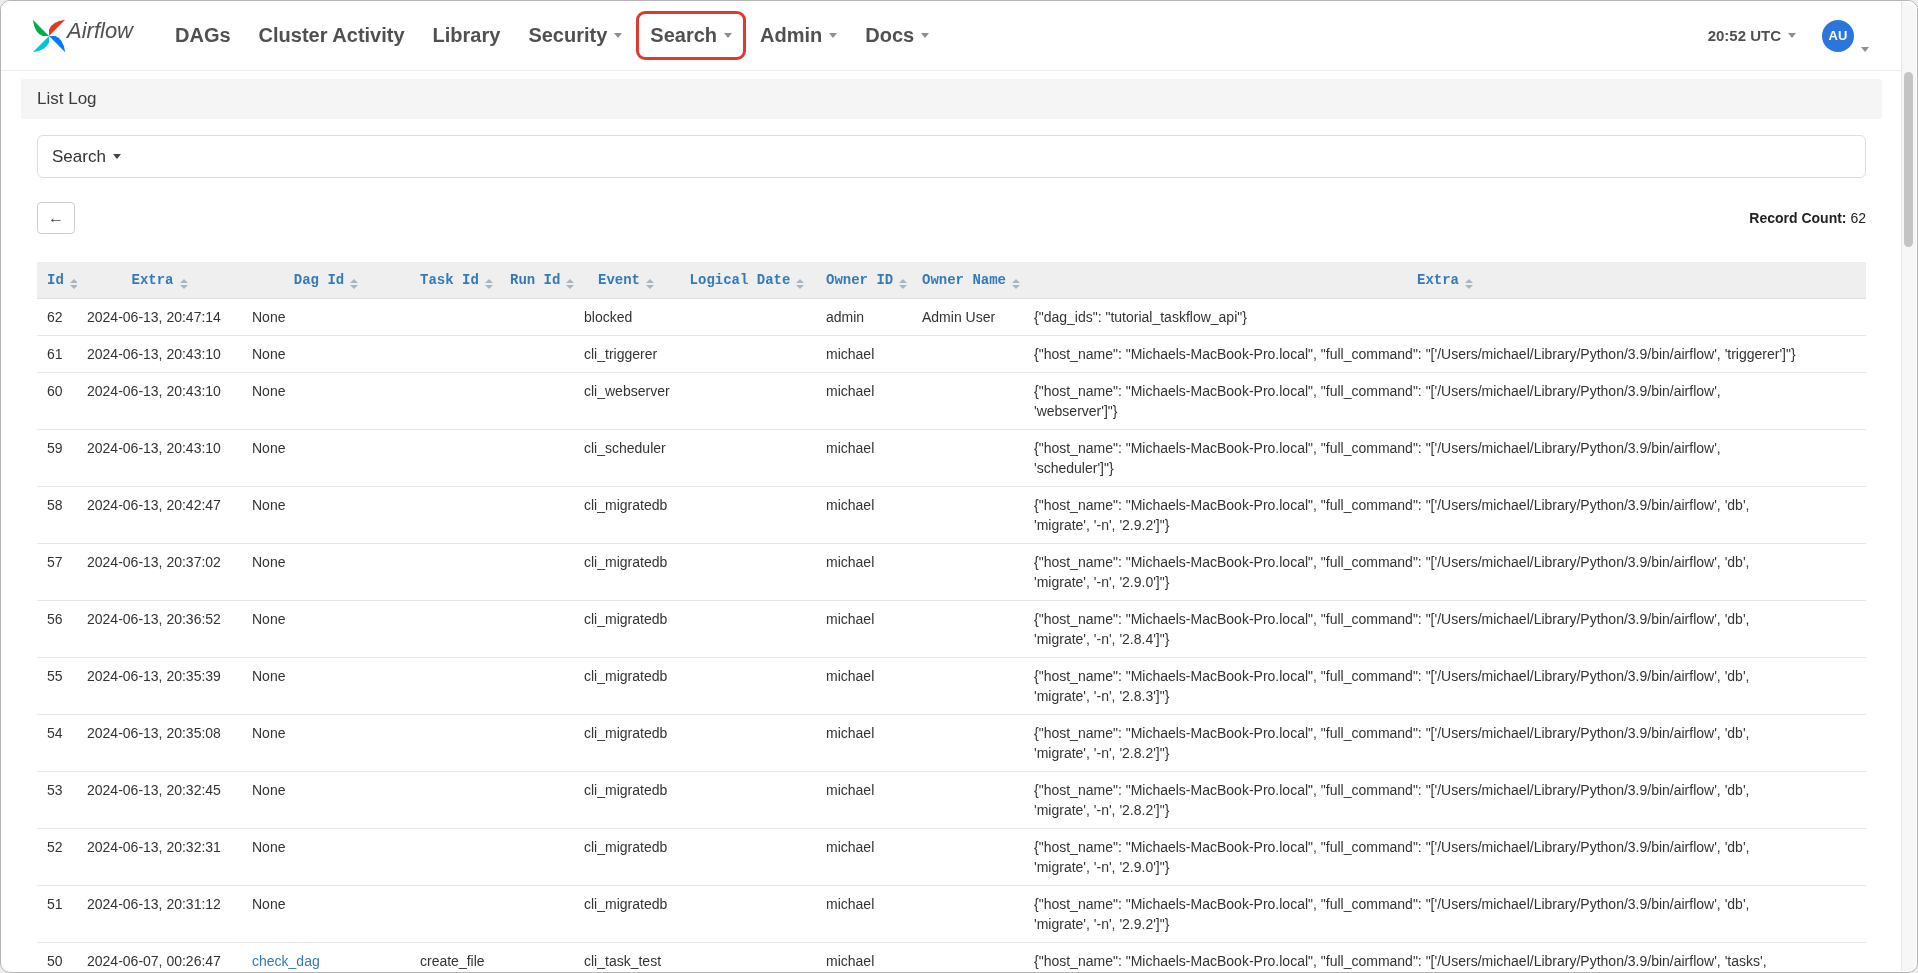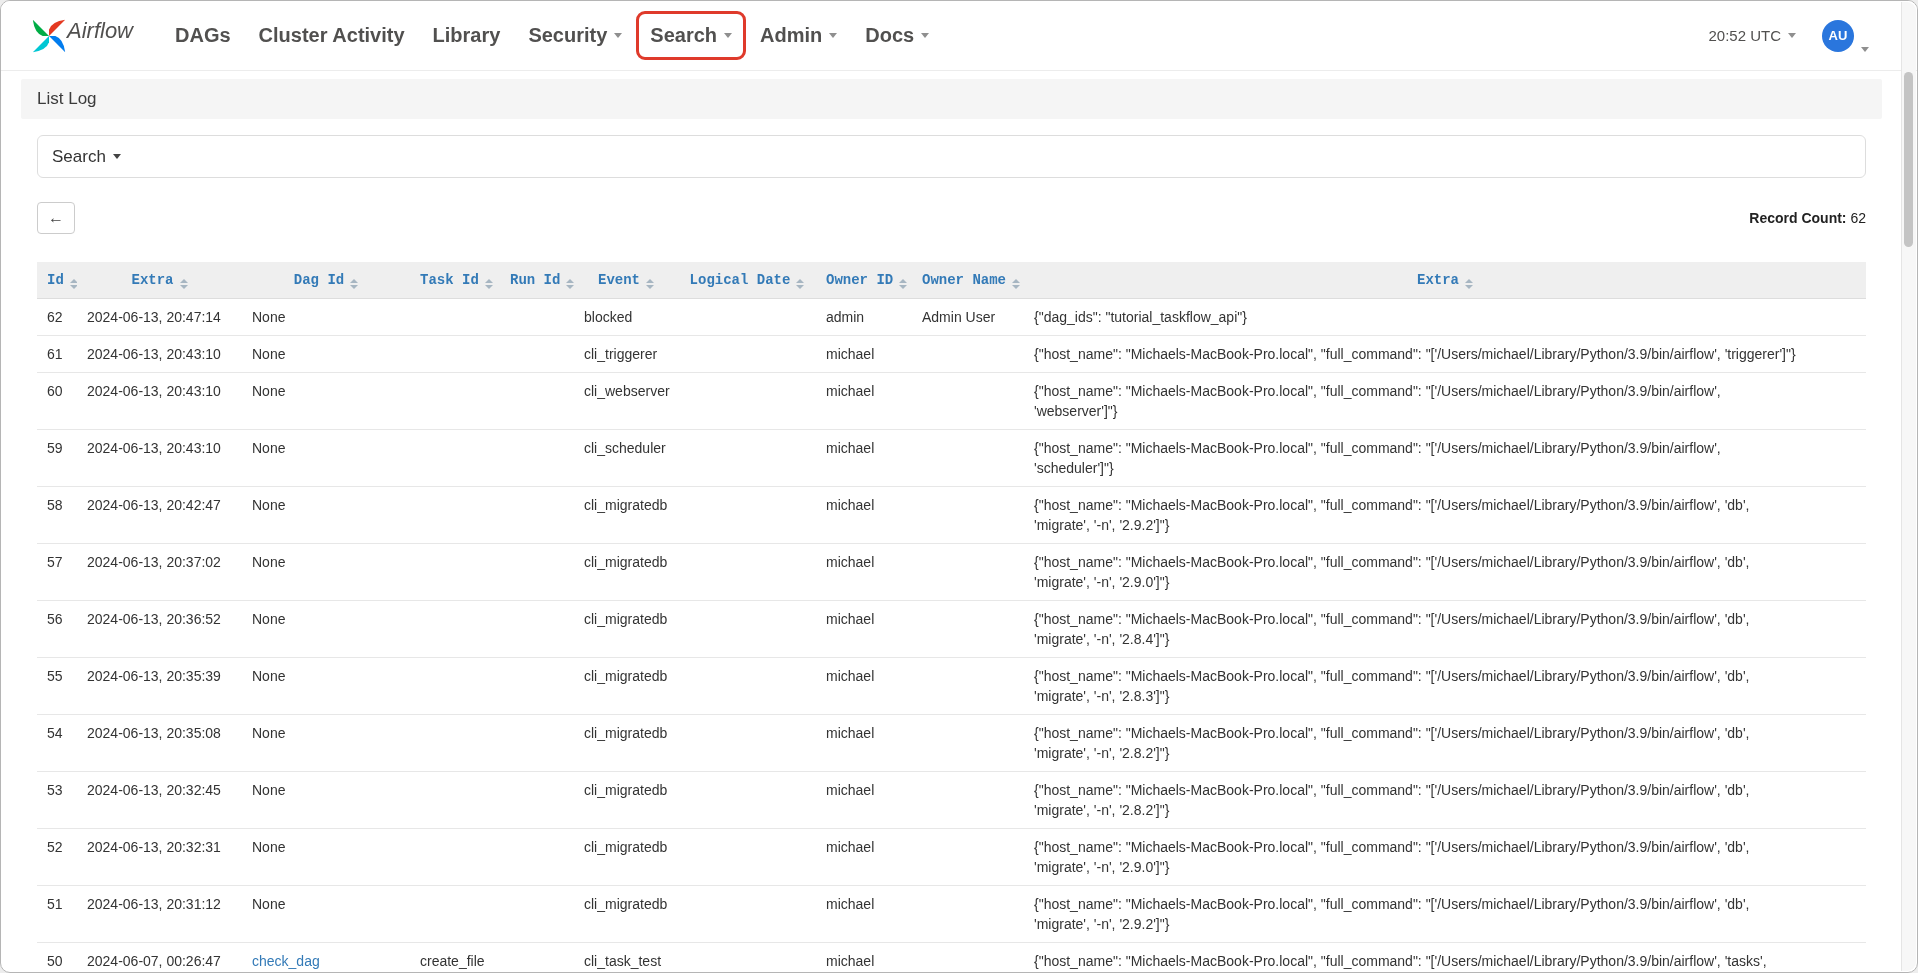--- a/index.html
+++ b/index.html
@@ -36,21 +36,21 @@
     border: 3px solid var(--annotation); border-radius: 9px;
     pointer-events: none;
   }
   .caret {
     display: inline-block; width: 0; height: 0;
     border-left: 4px solid transparent; border-right: 4px solid transparent;
     border-top: 5px solid #8f8f8f; margin-left: 7px;
   }
   .caret.dark { border-top-color: #444; }
   .nav-right { margin-left: auto; display: flex; align-items: center; gap: 26px; }
-  .clock { display: flex; align-items: center; font-size: 15px; font-weight: 400; color: var(--nav-text); cursor: pointer; }
+  .clock { display: flex; align-items: center; font-size: 15px; font-weight: 700; color: var(--nav-text); cursor: pointer; }
   .user { display: flex; align-items: flex-end; cursor: pointer; }
   .avatar {
     width: 32px; height: 32px; border-radius: 50%;
     background: var(--avatar-bg); color: #fff;
     font-size: 13px; font-weight: 700;
     display: flex; align-items: center; justify-content: center;
   }
 
   
   .panel-wrap { margin: 8px 35px 0 20px; }

